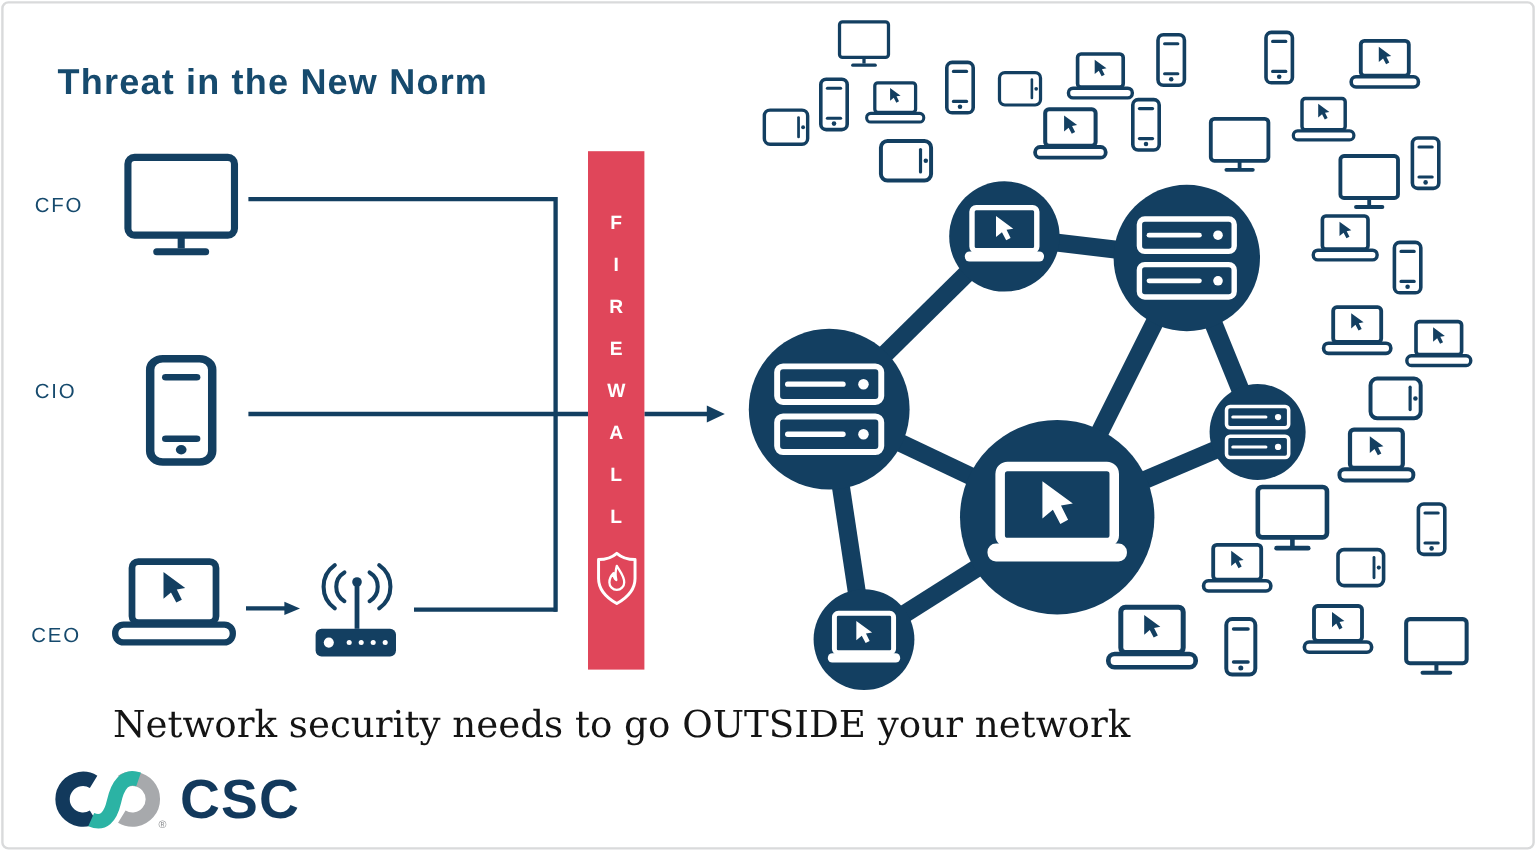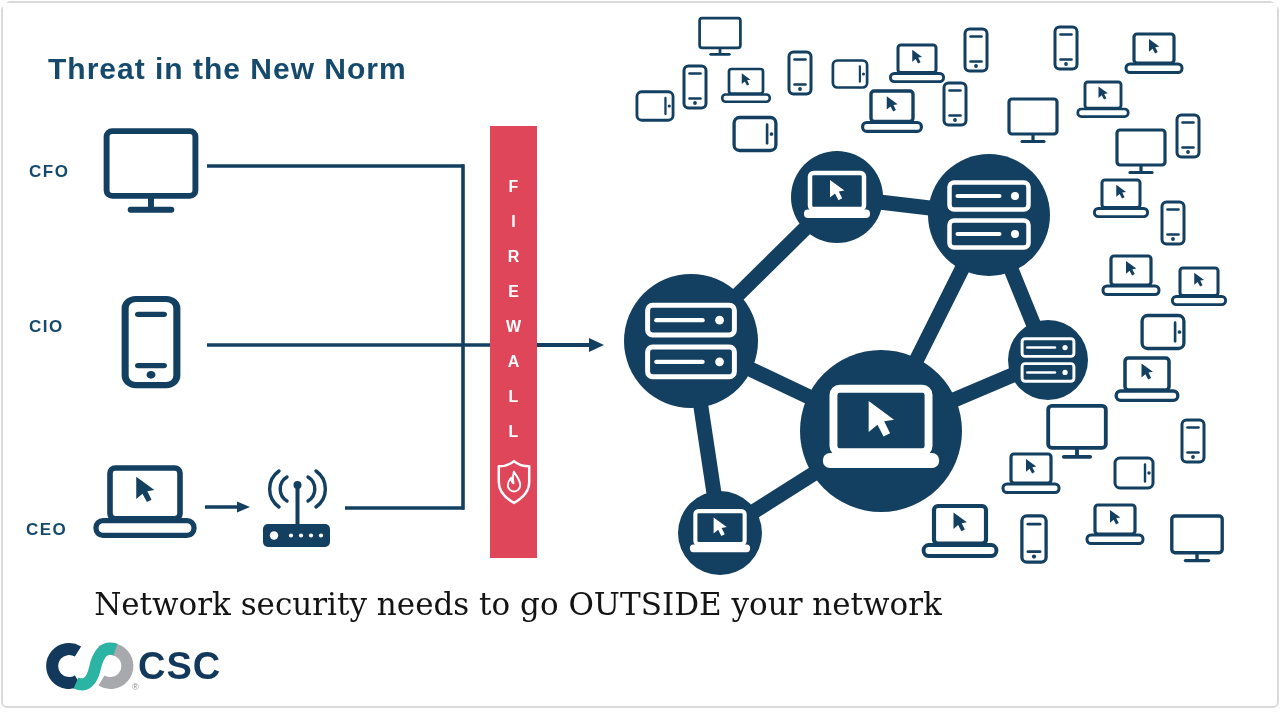--- a/index.html
+++ b/index.html
@@ -1,30 +1,30 @@
 <!DOCTYPE html>
 <html><head>
 <meta charset="utf-8">
 <style>
   html,body{margin:0;padding:0;background:#ffffff;}
   #slide{
     position:relative;width:1280px;height:720px;overflow:hidden;
-    background:#ffffff;font-family:"Liberation Sans",sans-serif;border-radius:15px;
+    background:#ffffff;font-family:"Liberation Sans",sans-serif;
   }
   .frame{
     position:absolute;left:1px;top:1px;width:1274px;height:703px;
     border:2px solid #d9dadb;border-radius:6px;pointer-events:none;z-index:6;
   }
   #diagram{position:absolute;left:0;top:0;z-index:1;}
   .page-title{
     position:absolute;left:48px;top:52px;z-index:3;
     font-size:30px;font-weight:bold;letter-spacing:1px;color:#164a6d;
   }
   .actor-label{
-    position:absolute;z-index:3;font-size:17px;font-weight:bold;
+    position:absolute;z-index:3;font-size:17px;font-weight:normal;
     letter-spacing:1.5px;color:#164a6d;
   }
   .actor-cfo{left:29px;top:162px;}
   .actor-cio{left:29px;top:317px;}
   .actor-ceo{left:26px;top:520px;}
   #firewall{
     position:absolute;left:490px;top:126px;width:47px;height:432px;z-index:2;
     display:flex;flex-direction:column;align-items:center;
     padding-top:48px;box-sizing:border-box;
   }
@@ -36,22 +36,22 @@
   .caption{
     position:absolute;left:0;top:586px;width:1036px;z-index:3;
     text-align:center;font-family:"DejaVu Serif","Liberation Serif",serif;
     font-size:31px;color:#141414;
   }
   .logo{
     position:absolute;left:42px;top:638px;height:56px;z-index:3;
     display:flex;align-items:center;
   }
   .logo-text{
-    font-size:38px;font-weight:bold;color:#12395c;letter-spacing:1px;
-    line-height:56px;
+    font-size:46px;font-weight:bold;color:#12395c;letter-spacing:1px;
+    margin-left:12px;line-height:56px;
   }
   .logo-reg{
     position:absolute;left:90px;top:44px;font-size:9px;color:#8a8c8f;
   }
 </style>
 </head>
 <body>
 
 <div id="slide">
 

